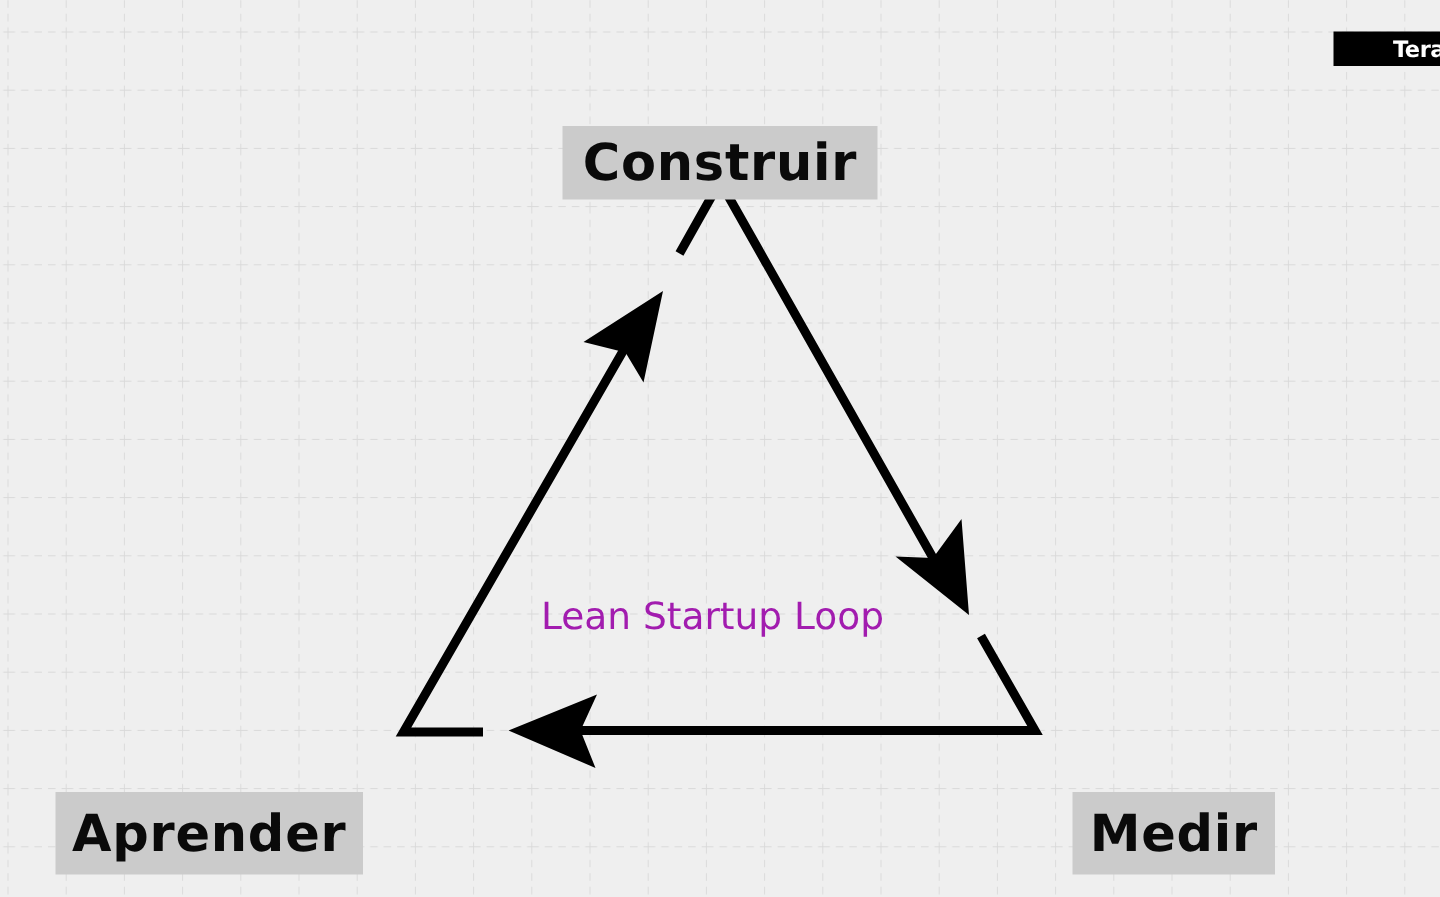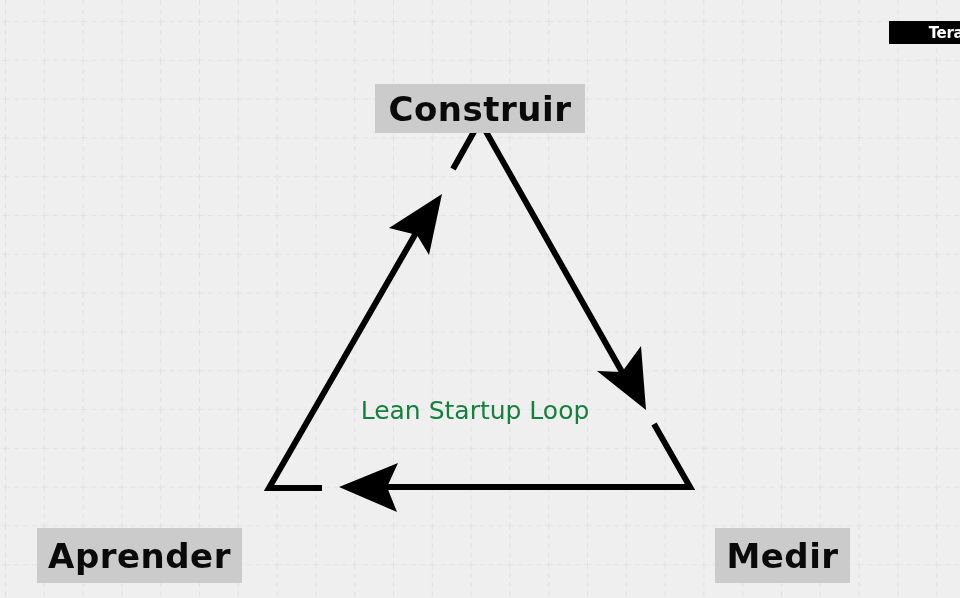--- a/index.html
+++ b/index.html
@@ -47,21 +47,21 @@
 
     .center-title {
       position: absolute;
       left: 330px;
       top: 393px;
       width: 290px;
       height: 36px;
       text-align: center;
       font-family: "DejaVu Sans", sans-serif;
       font-size: 25px;
-      color: #15803d;
+      color: #a21caf;
       line-height: 36px;
       white-space: nowrap;
     }
     .logo {
       position: absolute;
       left: 889px;
       top: 21px;
       width: 46px;
       height: 23px;
       background: #000;

